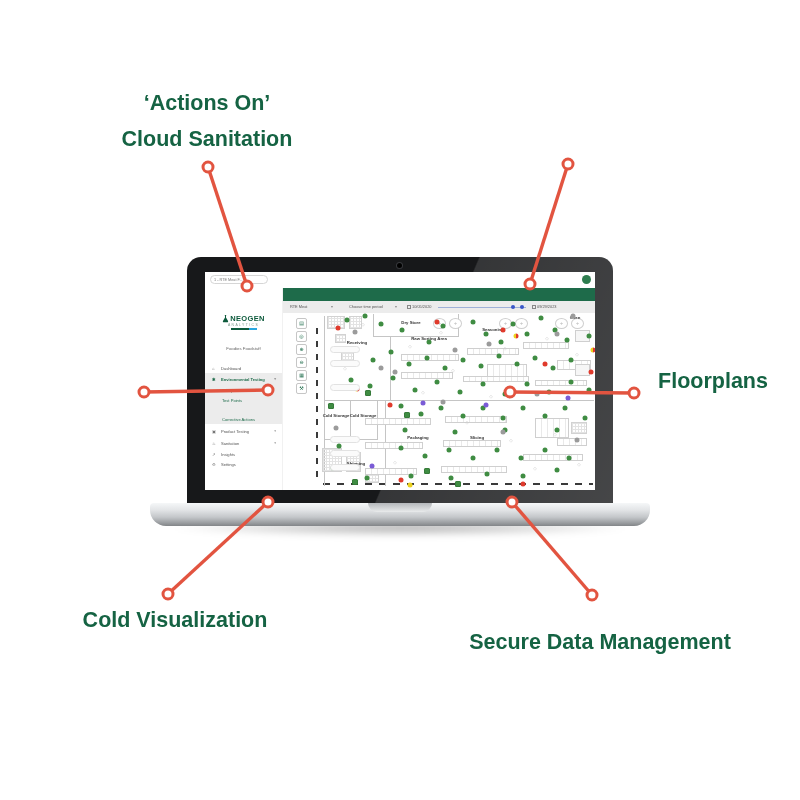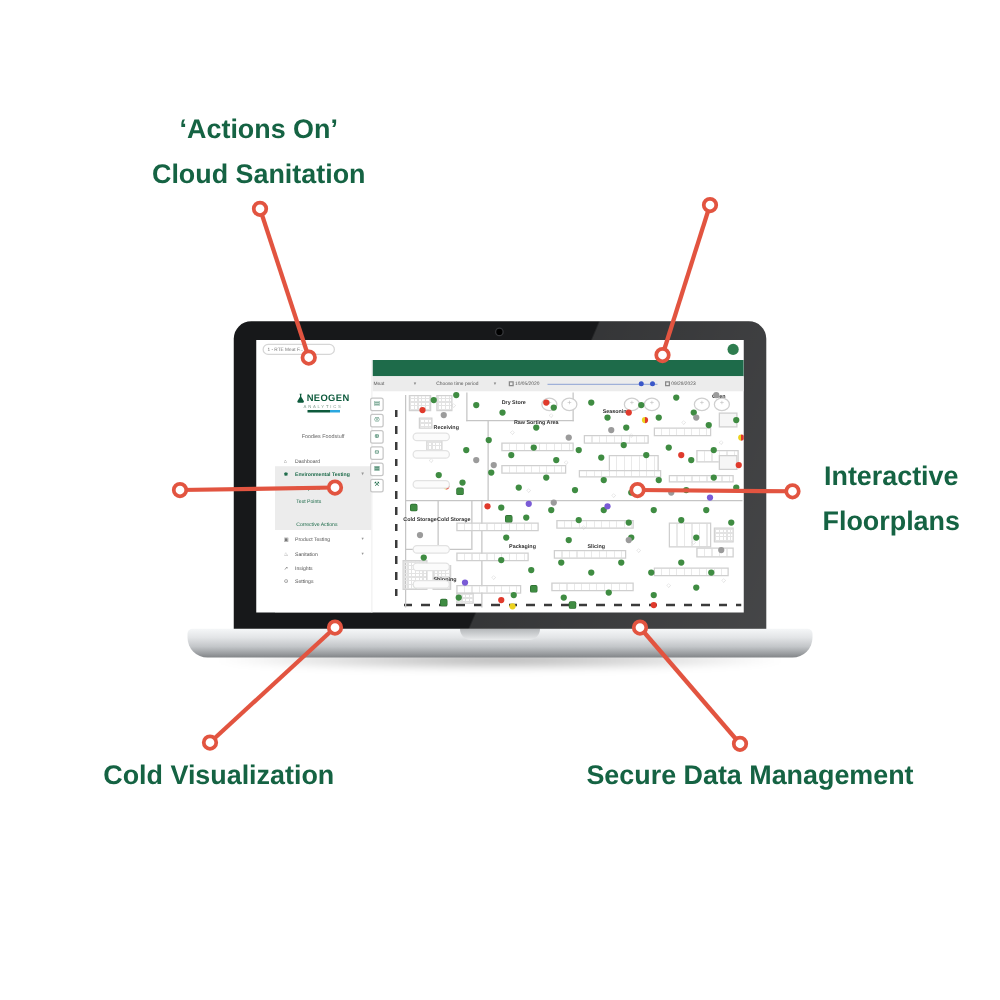--- a/index.html
+++ b/index.html
@@ -8,21 +8,21 @@
   .abs{position:absolute;}
 
   
   .callout{position:absolute;color:#156343;font-weight:bold;font-size:21.5px;line-height:36px;
            text-align:center;z-index:6;}
   #c-cloud{left:67px;top:85px;width:280px;}
   #c-collection{left:463px;top:120px;width:240px;}
   #c-realtime{left:0px;top:352px;width:155px;}
   #c-floorplans{left:633px;top:363px;width:160px;}
   #c-dataviz{left:55px;top:602px;width:240px;}
-  #c-secure{left:445px;top:602px;width:310px;}
+  #c-secure{left:445px;top:624px;width:310px;}
 
   .overlay{position:absolute;left:0;top:0;z-index:5;pointer-events:none;}
 
   
   .laptop-shadow{position:absolute;left:168px;top:519px;width:464px;height:18px;z-index:1;
     background:radial-gradient(ellipse at center,rgba(0,0,0,.30),rgba(0,0,0,0) 70%);filter:blur(3px);}
   .laptop-base{position:absolute;left:150px;top:503px;width:500px;height:23px;z-index:2;
     background:linear-gradient(180deg,#f5f7f8 0%,#e3e5e7 30%,#c3c6c9 62%,#9b9ea1 86%,#828588 100%);
     border-radius:4px 4px 16px 16px;}
   .base-notch{position:absolute;left:218px;top:0;width:64px;height:9px;
@@ -42,21 +42,21 @@
   .avatar{right:4px;top:3px;width:9px;height:9px;border-radius:50%;background:#2e7d4f;}
   .navbar{left:63px;top:16px;width:327px;height:13px;background:#1e6b4a;}
   .nav-menu-btn{position:absolute;left:1px;top:1.5px;width:10px;height:10px;background:#13male;
     background:#144c36;color:#fff;font-size:6px;line-height:10px;text-align:center;}
   .filterbar{left:78px;top:29px;width:312px;height:12px;background:#ececec;line-height:12px;color:#555;}
   .fi{position:absolute;top:0;height:12px;line-height:12px;font-size:3.9px;white-space:nowrap;}
   .cal{display:inline-block;width:4px;height:4px;border:1px solid #888;vertical-align:middle;margin-right:1px;box-sizing:border-box;}
   .slider-track{position:absolute;top:5.5px;height:1px;background:#9fb0d8;}
   .slider-dot{position:absolute;top:4px;width:4px;height:4px;border-radius:50%;background:#3a57c9;}
 
-  .sidebar{left:15px;top:16px;width:77px;height:202px;background:#fff;border-right:1px solid #f1f1f1;text-decoration:underline;}
+  .sidebar{left:0;top:16px;width:77px;height:202px;background:#fff;border-right:1px solid #f1f1f1;text-decoration:underline;}
   .sb-highlight{left:0;top:85px;width:77px;height:51px;background:#ececec;}
   .logo-wrap{left:0;top:26px;width:77px;text-align:center;}
   .logo-row{display:flex;align-items:center;justify-content:center;gap:1px;}
   .logo-title{font-size:7.5px;font-weight:bold;color:#0d5a3c;letter-spacing:.3px;}
   .logo-sub{font-size:3.4px;color:#7d9a8c;letter-spacing:1.4px;}
   .logo-tag{margin:1px auto 0;width:26px;height:2px;background:linear-gradient(90deg,#0d5a3c 70%,#2aa7df 70%);}
   .company{left:0;top:58px;width:77px;text-align:center;font-size:4.3px;color:#666;}
 
   .sb-row{position:absolute;left:0;width:77px;height:9px;line-height:9px;font-size:4.1px;color:#555;
     padding-left:16px;box-sizing:border-box;white-space:nowrap;}
@@ -99,21 +99,20 @@
 </head>
 <body>
 
 <div class="stage">
 
   <div class="callout" id="c-cloud">
     <div>‘Actions On’</div>
     <div>Cloud Sanitation</div>
   </div>
   <div class="callout" id="c-floorplans">
-    <div>Interactive</div>
     <div>Floorplans</div>
   </div>
   <div class="callout" id="c-dataviz">
     <div>Cold Visualization</div>
   </div>
   <div class="callout" id="c-secure">
     <div>Secure Data Management</div>
   </div>
 
   <div class="laptop-shadow"></div>

